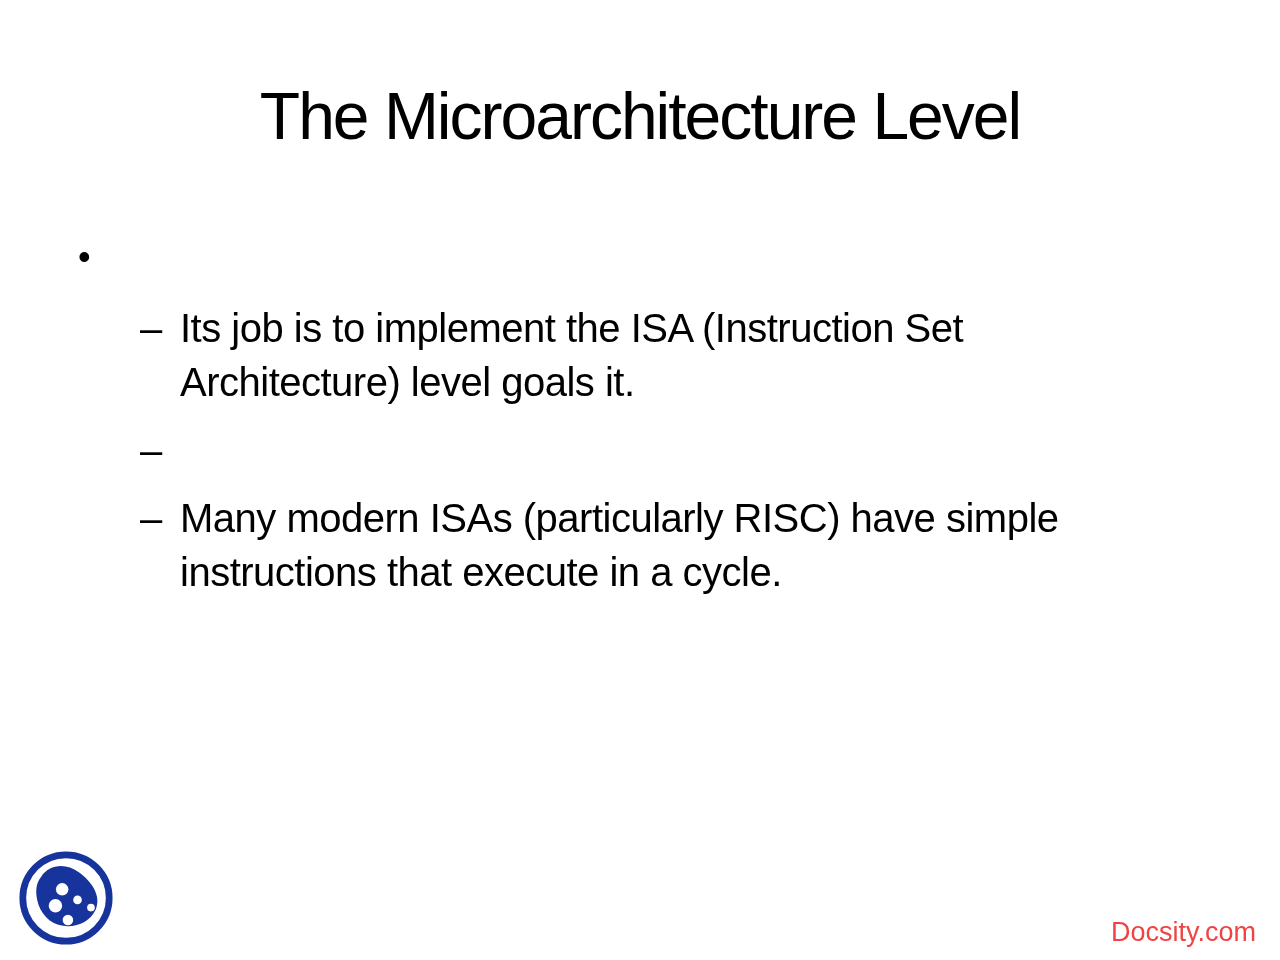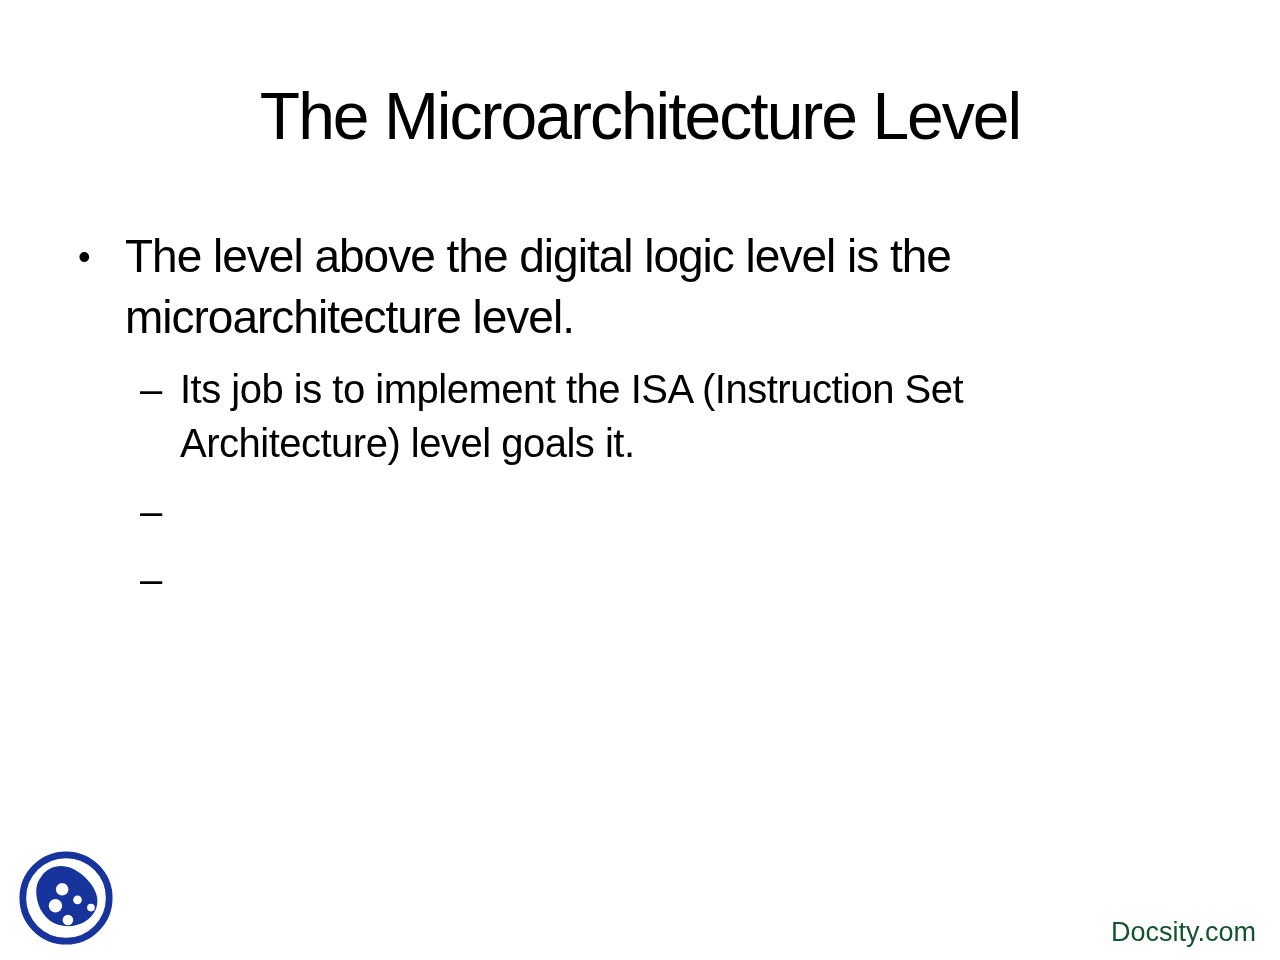--- a/index.html
+++ b/index.html
@@ -69,54 +69,54 @@
     left: 18px;
     bottom: 14px;
     width: 96px;
     height: 96px;
   }
   .watermark {
     position: absolute;
     right: 24px;
     bottom: 12px;
     font-size: 27px;
-    color: #14532d;
+    color: #ef4444;
     letter-spacing: 0;
     font-family: "Liberation Sans", sans-serif;
     text-decoration: none;
     cursor: pointer;
   }
 </style>
 </head>
 <body>
 
 <div class="slide">
 
   <div class="slide-title">The Microarchitecture Level</div>
 
   <div class="content">
 
     <div class="bullet-row level-1">
       <span class="marker">•</span>
-      <span class="bullet-text">The level above the digital logic level is the
-microarchitecture level.</span>
     </div>
 
     <div class="bullet-row level-2">
       <span class="marker">–</span>
       <span class="bullet-text">Its job is to implement the ISA (Instruction Set
 Architecture) level goals it.</span>
     </div>
 
     <div class="bullet-row level-2">
       <span class="marker">–</span>
     </div>
 
     <div class="bullet-row level-2">
       <span class="marker">–</span>
+      <span class="bullet-text">Many modern ISAs (particularly RISC) have simple
+instructions that execute in a cycle.</span>
     </div>
 
   </div>
 
   <div class="logo-wrap">
     <svg viewBox="0 0 100 100" width="96" height="96" aria-hidden="true">
       <circle cx="50" cy="50" r="45" fill="none" stroke="#17349c" stroke-width="7"></circle>
       <path d="M 24 28
                C 32 15, 50 13, 63 23
                C 77 33, 87 48, 81 62

